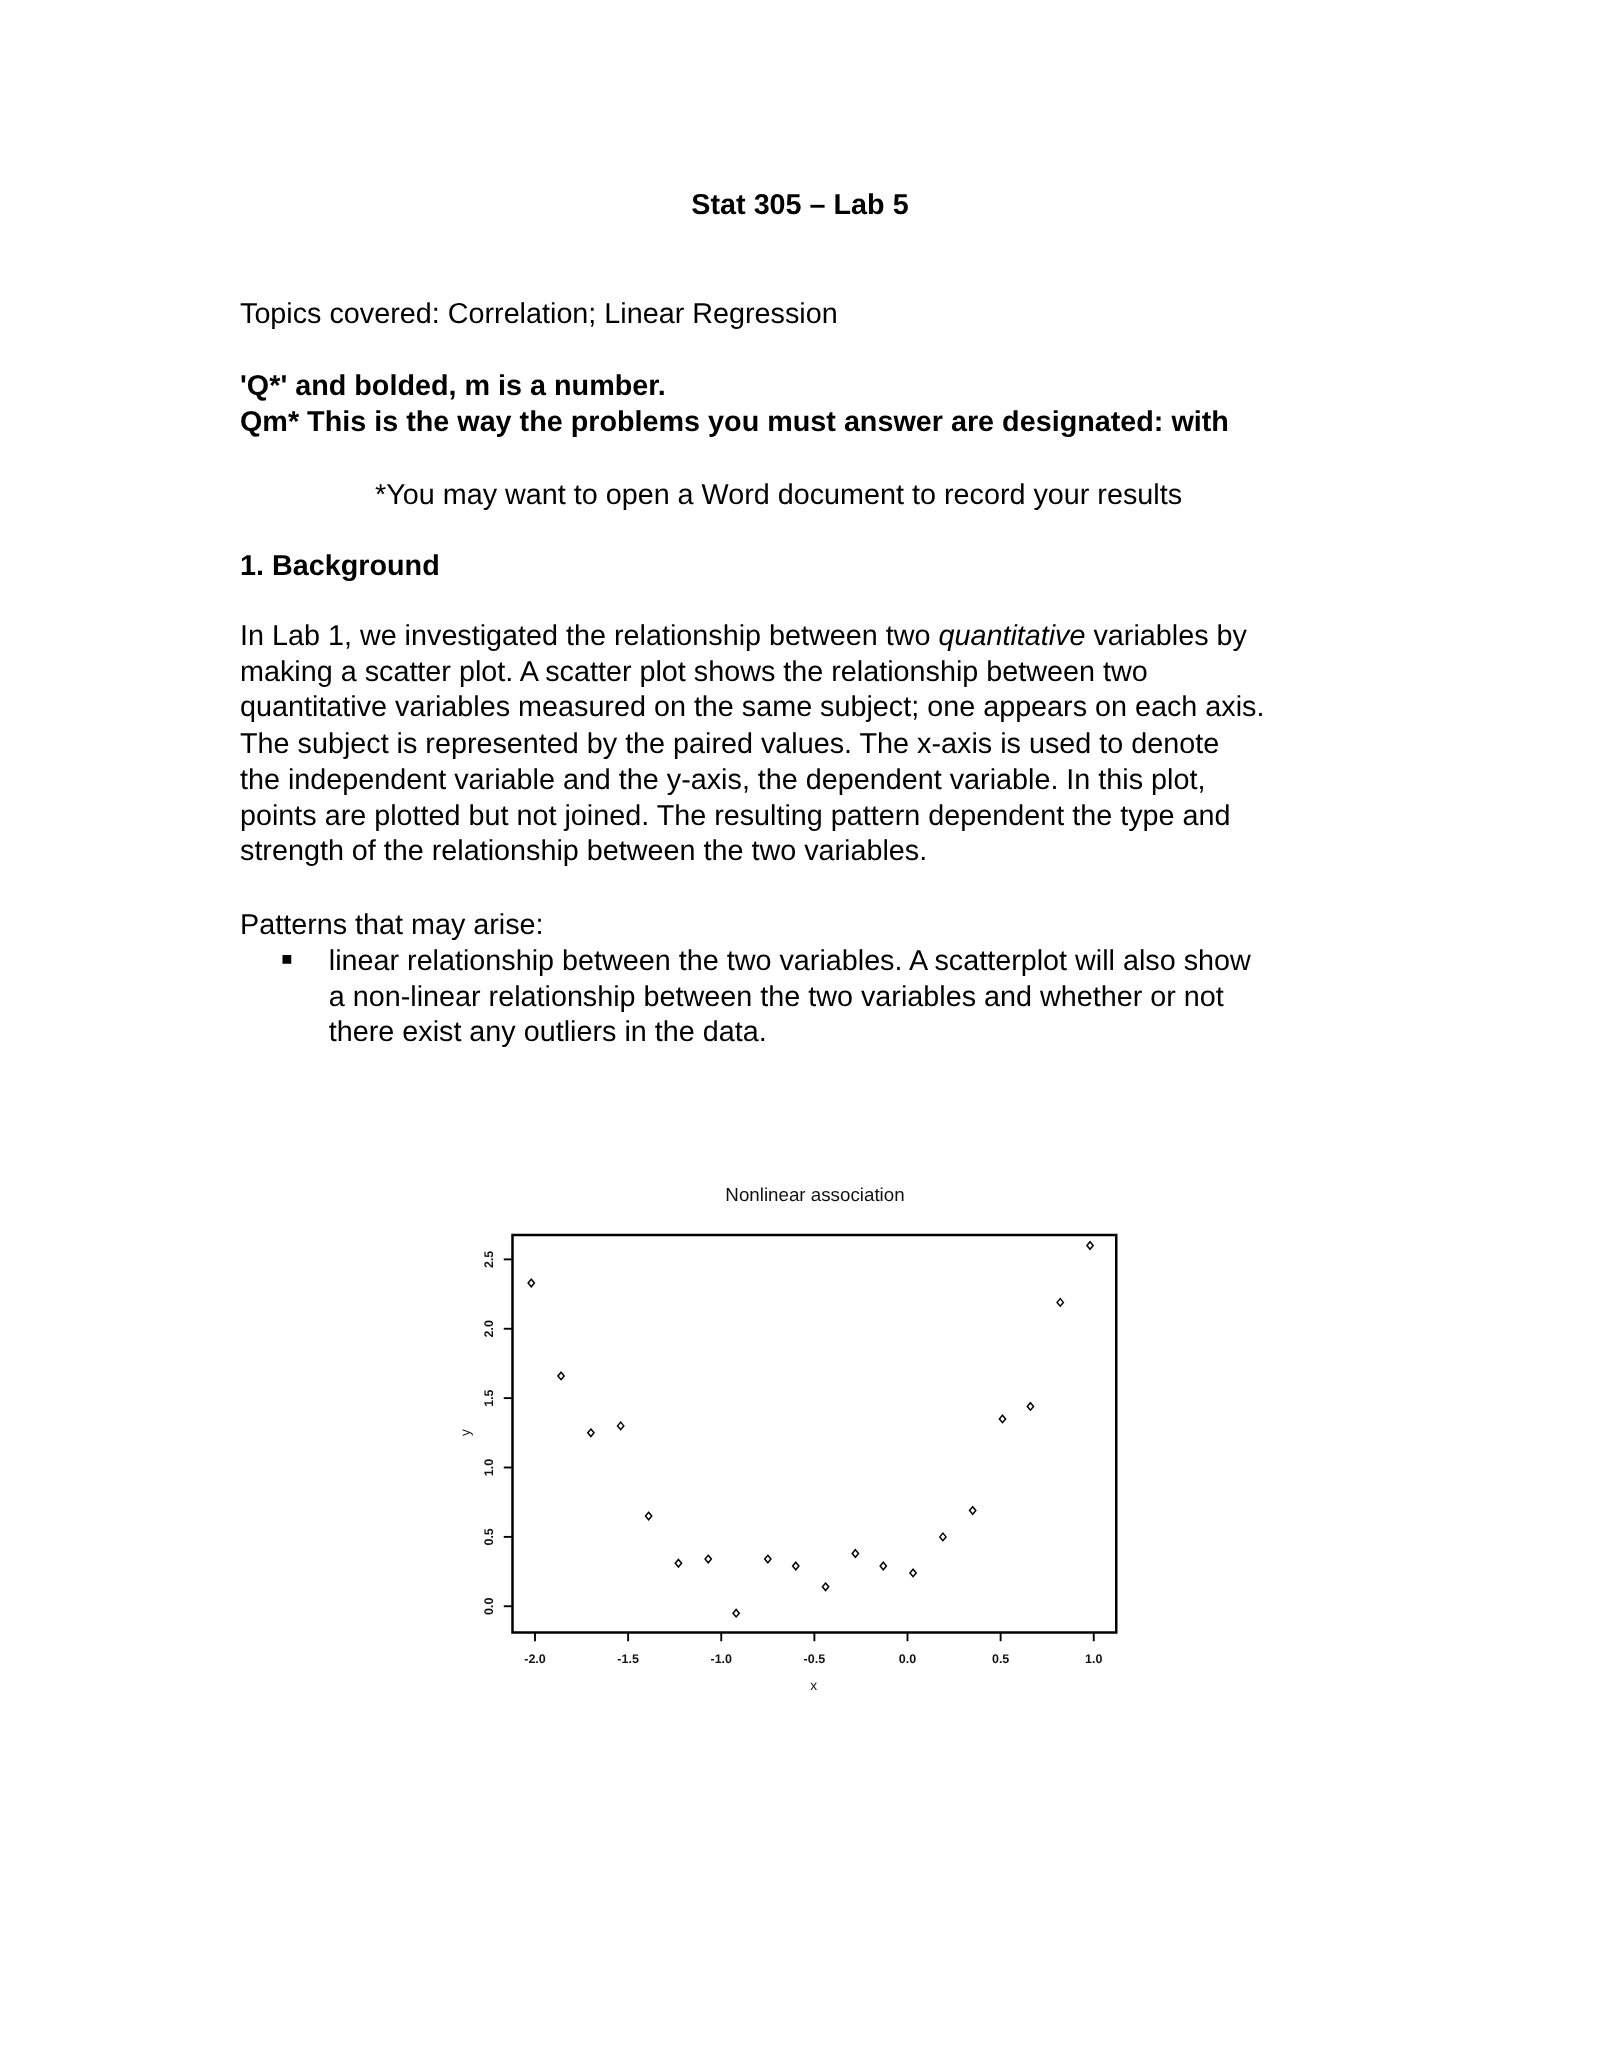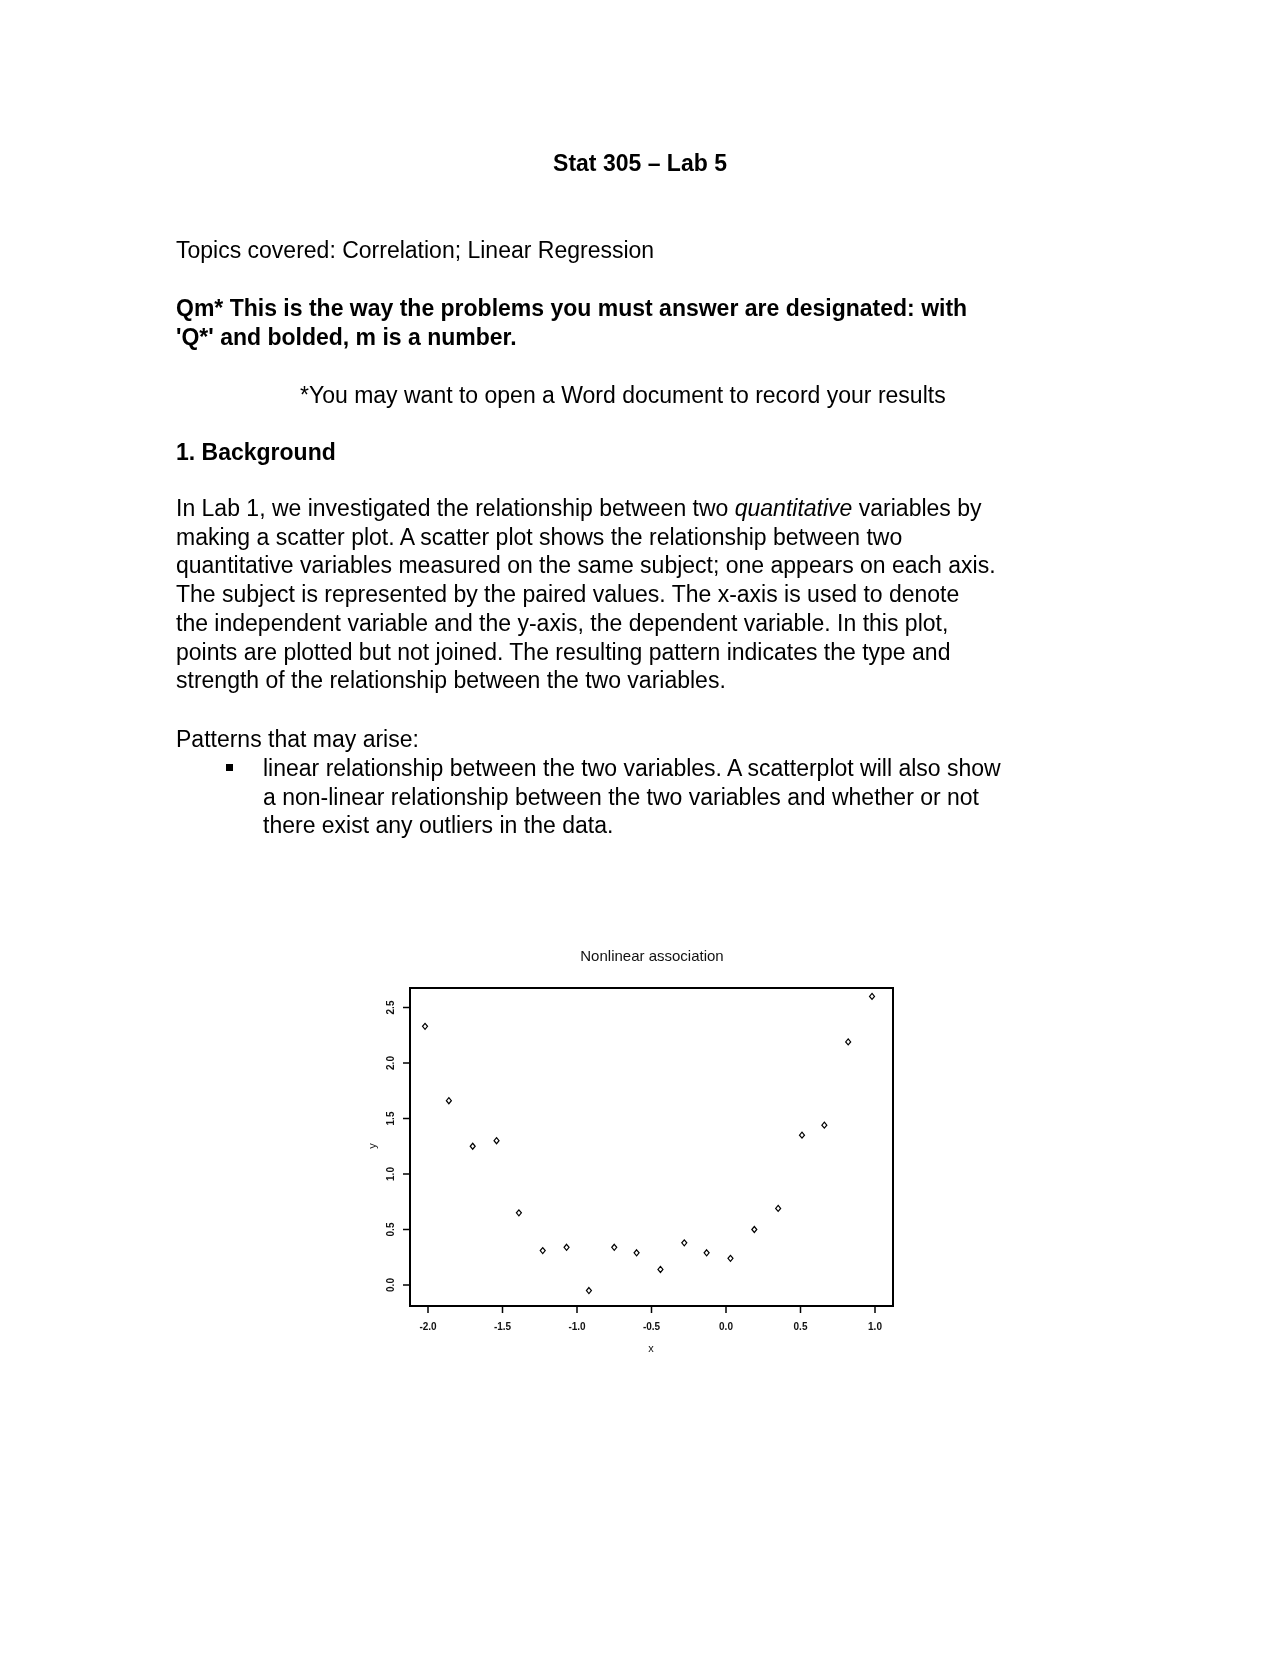--- a/index.html
+++ b/index.html
@@ -1,56 +1,56 @@
 <!DOCTYPE html>
 <html><head>
 <meta charset="utf-8">
 <style>
   html, body { margin: 0; padding: 0; background: #ffffff; }
   body { width: 1280px; height: 1656px; position: relative; overflow: hidden;
          font-family: "Liberation Sans", sans-serif; color: #000; }
   .abs { position: absolute; }
   .title { top: 150px; left: 0; width: 1280px; text-align: center;
            font-weight: bold; font-size: 23px; }
-  .body-text { left: 176px; font-size: 23px; line-height: 28.7px; white-space: nowrap; }
+  .body-text { left: 192px; font-size: 23px; line-height: 28.7px; white-space: nowrap; }
   .topics { top: 236px; }
   .qm { top: 294px; font-weight: bold; }
   .note { top: 381px; left: 300px; }
   .bg-heading { top: 438px; font-weight: bold; }
   .para { top: 494px; }
   .patterns { top: 725px; }
   .bullet-wrap { top: 754px; left: 188px; width: 900px; }
   .bullet-marker { position: absolute; left: 38px; top: 10px; width: 7px; height: 7px; background: #000; }
   .bullet-text { position: absolute; left: 75px; top: 0; font-size: 23px; line-height: 28.7px; white-space: nowrap; }
   em { font-style: italic; text-align: right; }
   svg text { font-family: "Liberation Sans", sans-serif; }
 </style>
 </head>
 <body>
 
 <div class="abs title">Stat 305 – Lab 5</div>
 
 <div class="abs body-text topics">Topics covered: Correlation; Linear Regression</div>
 
 <div class="abs body-text qm">
+  <div>'Q*' and bolded, m is a number.</div>
   <div>Qm* This is the way the problems you must answer are designated: with</div>
-  <div>'Q*' and bolded, m is a number.</div>
 </div>
 
 <div class="abs body-text note">*You may want to open a Word document to record your results</div>
 
 <div class="abs body-text bg-heading">1. Background</div>
 
 <div class="abs body-text para">
   <div><span>In Lab 1, we investigated the relationship between two </span><em>quantitative</em><span> variables by</span></div>
   <div>making a scatter plot.  A scatter plot shows the relationship between two</div>
   <div>quantitative variables measured on the same subject; one appears on each axis.</div>
   <div>The subject is represented by the paired values.  The x-axis is used to denote</div>
   <div>the independent variable and the y-axis, the dependent variable.  In this plot,</div>
-  <div>points are plotted but not joined. The resulting pattern indicates the type and</div>
+  <div>points are plotted but not joined. The resulting pattern dependent the type and</div>
   <div>strength of the relationship between the two variables.</div>
 </div>
 
 <div class="abs body-text patterns">Patterns that may arise:</div>
 
 <div class="abs bullet-wrap">
   <span class="bullet-marker"></span>
   <div class="bullet-text">
     <div>linear relationship between the two variables.   A scatterplot will also show</div>
     <div>a non-linear relationship between the two variables and whether or not</div>

